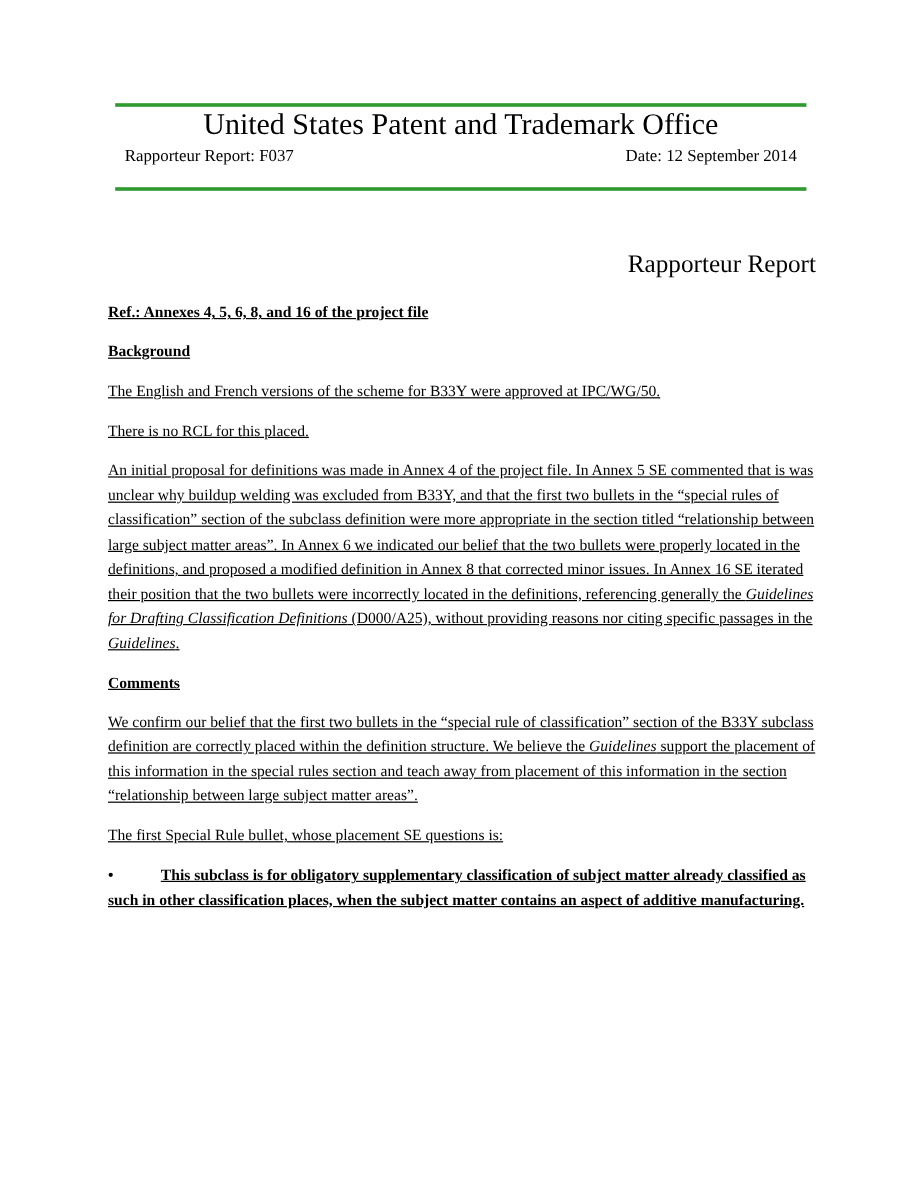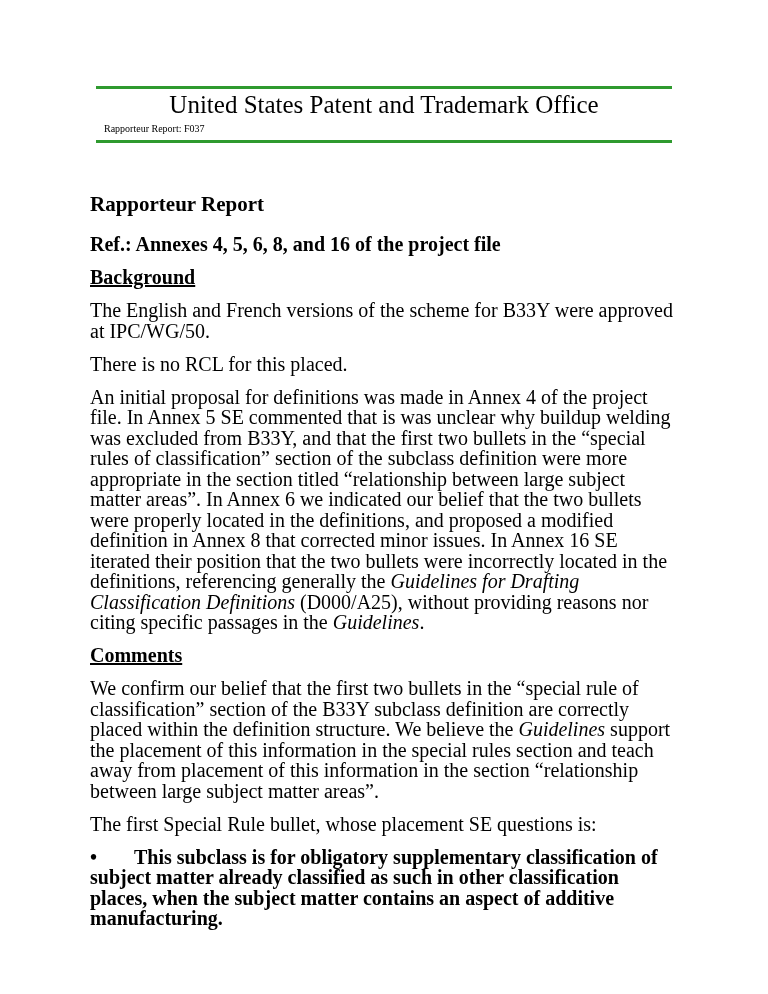--- a/index.html
+++ b/index.html
@@ -29,40 +29,41 @@
     font-size: 25px;
     font-weight: 400;
     text-align: center;
     line-height: 1.2;
     padding: 1px 0 2px 0;
   }
   .header-meta {
     display: flex;
     justify-content: space-between;
     align-items: flex-start;
-    font-size: 10px;
-    padding: 1px 8px 6px 8px;
+    font-size: 14px;
+    padding: 1px 8px 17px 8px;
   }
   .header-meta .meta-mid { margin-right: 60px; }
   
   .doc-body {
     padding: 0 88px 0 90px;
   }
   .doc-title {
     margin-top: 49px;
-    text-align: left;
+    text-align: right;
     font-size: 21px;
-    font-weight: 700;
+    font-weight: 400;
     line-height: 1.2;
   }
   .doc-body p,
   .doc-body h3 {
-    font-size: 20px;
+    font-size: 13px;
     line-height: 20.5px;
     margin-top: 12.5px;
+    text-decoration: underline;
   }
   .ref-line {
     font-weight: 700;
     margin-top: 17px !important;
   }
   .section-heading {
     font-weight: 700;
     text-decoration: underline;
     font-size: 15.5px;
   }
@@ -78,20 +79,21 @@
 </head>
 <body>
 
 <div class="page">
 
   <header class="letterhead">
     <div class="rule" style="background: rgb(47, 154, 47);"></div>
     <h1 class="org-title">United States Patent and Trademark Office</h1>
     <div class="header-meta">
       <span class="meta-left">Rapporteur Report: F037</span>
+      <span class="meta-right">Date: 12 September 2014</span>
     </div>
     <div class="rule" style="background: rgb(47, 154, 47);"></div>
   </header>
 
   <main class="doc-body">
 
     <h2 class="doc-title">Rapporteur Report</h2>
 
     <p class="ref-line">Ref.: Annexes 4, 5, 6, 8, and 16 of the project file</p>
 

